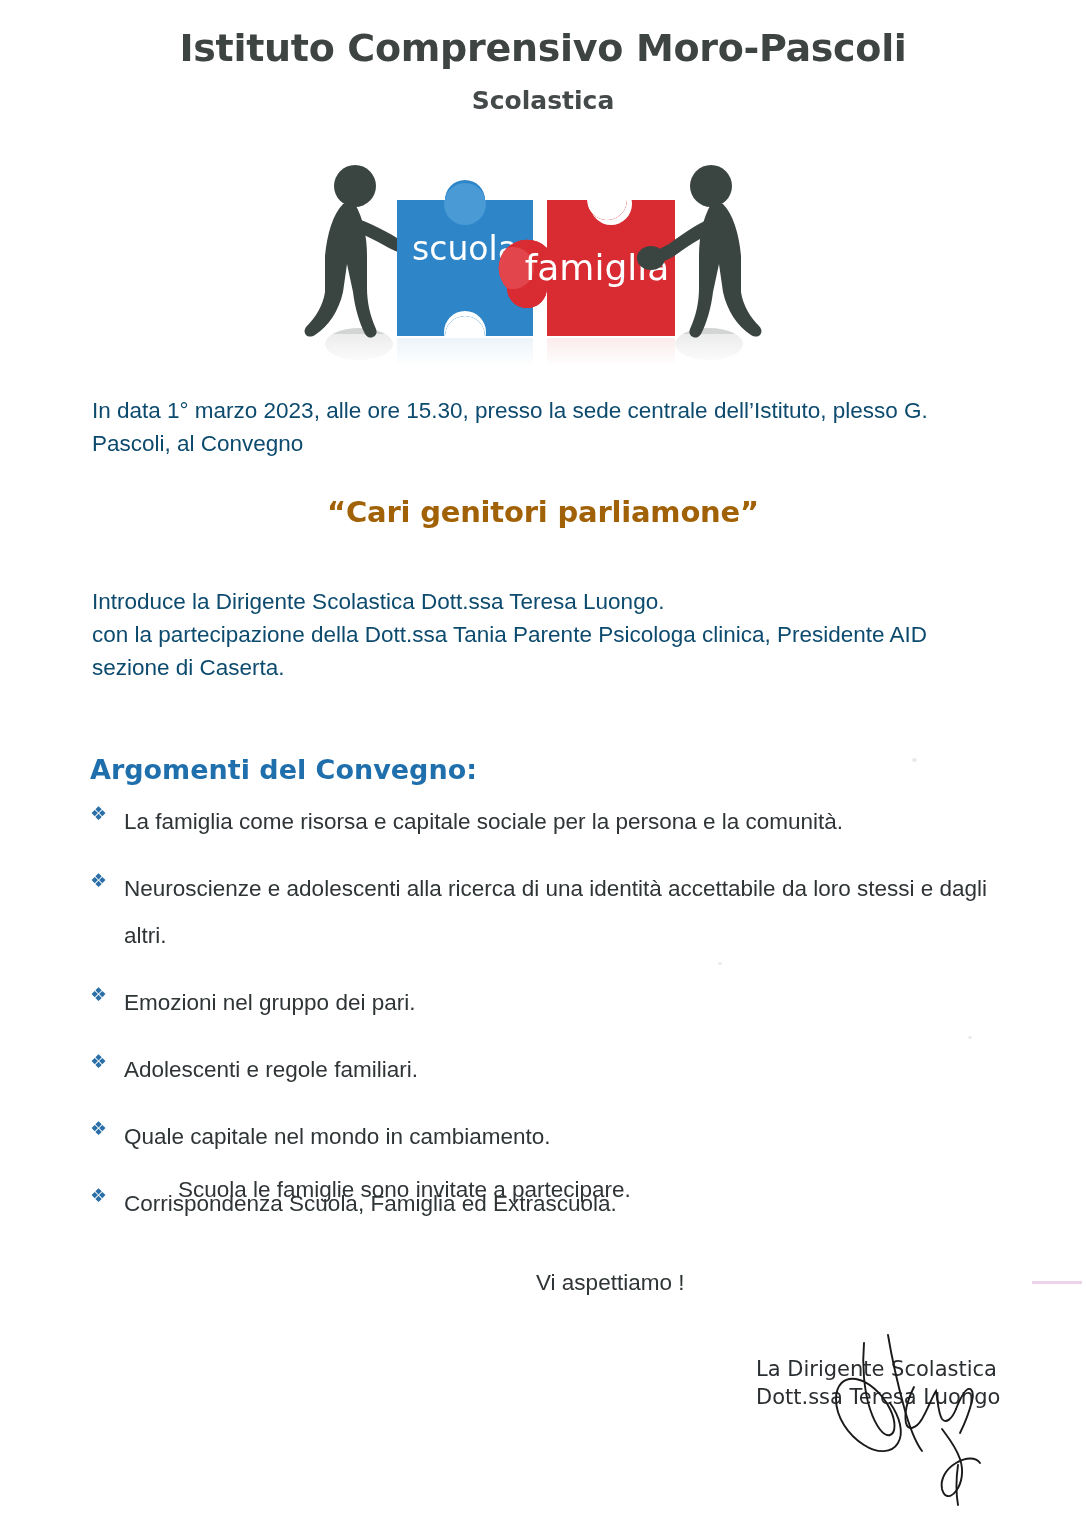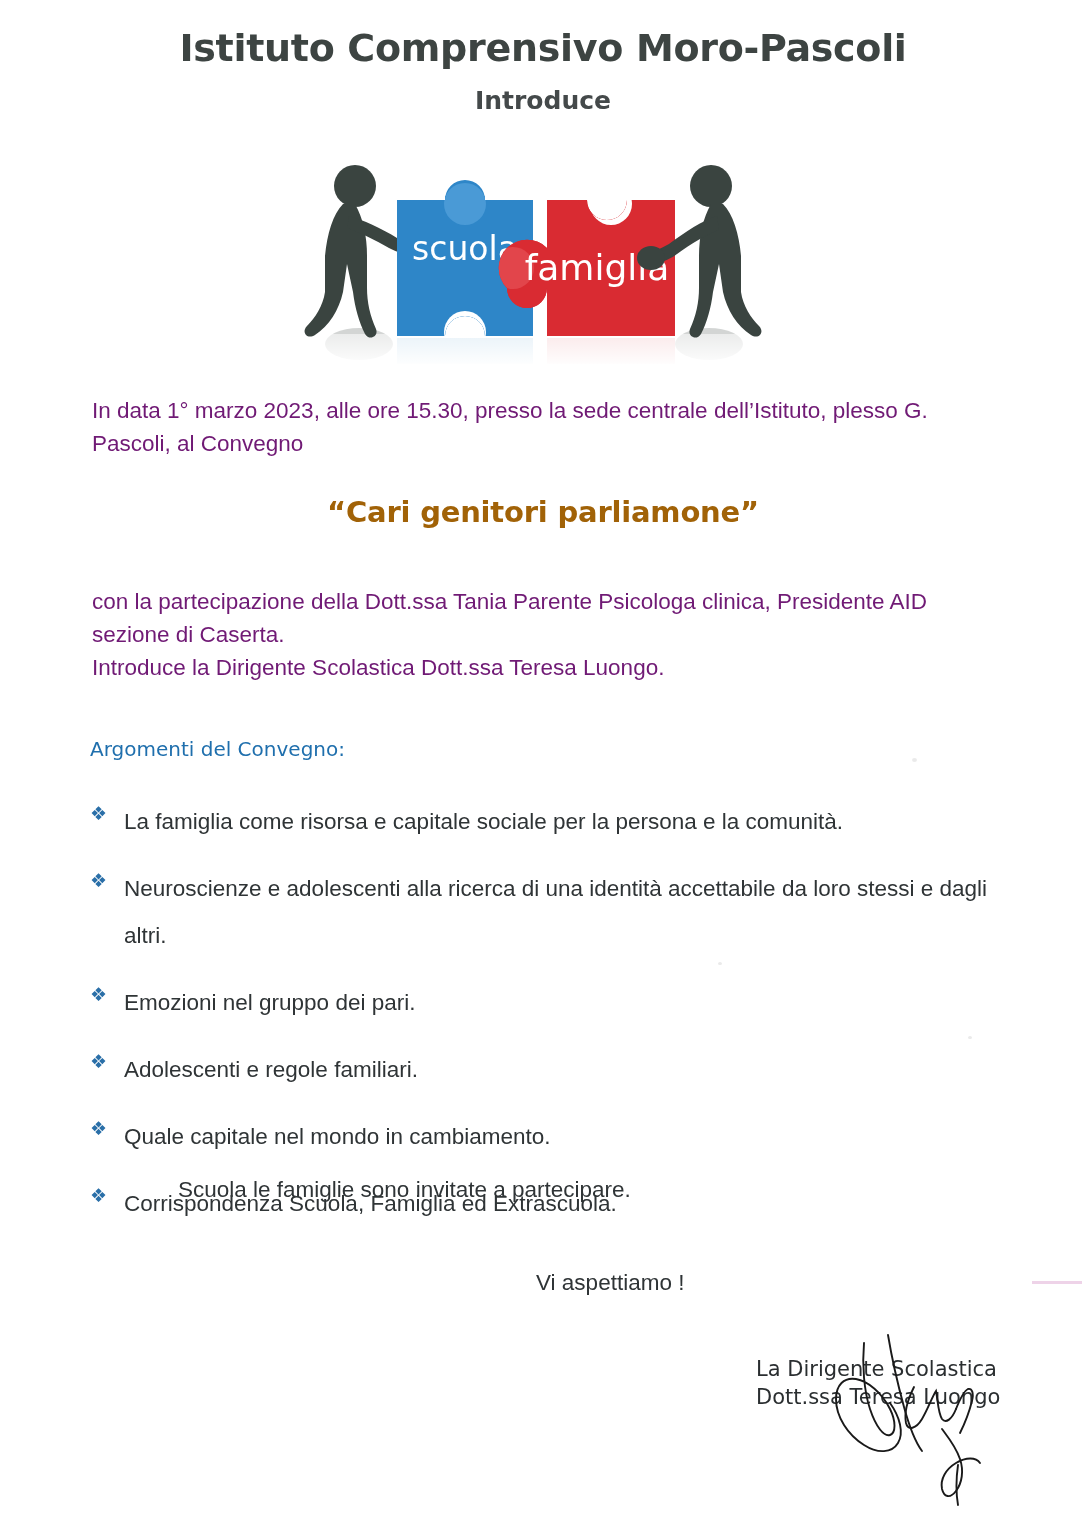--- a/index.html
+++ b/index.html
@@ -49,21 +49,21 @@
     width: 470px;
     height: 215px;
   }
   .logo-svg { display: block; }
 
   
   .para {
     position: absolute;
     font-size: 22.5px;
     line-height: 33px;
-    color: #701a75;
+    color: #0c4a6e;
     font-family: "Liberation Sans", sans-serif;
   }
   .para-intro {
     left: 92px;
     top: 394px;
     width: 888px;
   }
   .event-title {
     position: absolute;
     left: 0; right: 0;
@@ -79,23 +79,23 @@
     left: 92px;
     top: 585px;
     width: 890px;
   }
   .para-speakers .line { display: block; }
 
   
   .topics-heading {
     position: absolute;
     left: 90px;
-    top: 737px;
-    font-size: 20px;
-    font-weight: normal;
+    top: 754px;
+    font-size: 27px;
+    font-weight: bold;
     color: #1f6fad;
     font-family: "DejaVu Sans", sans-serif;
   }
   .topics-list {
     position: absolute;
     left: 90px;
     top: 798px;
     width: 900px;
   }
   .topic-item {
@@ -175,21 +175,21 @@
     opacity: 0.55;
     border-radius: 50%;
   }
 </style>
 </head>
 <body>
 
 <div id="page">
 
   <div class="school-name">Istituto Comprensivo Moro-Pascoli</div>
-  <div class="school-town">Introduce</div>
+  <div class="school-town">Scolastica</div>
 
   <div class="logo-wrap">
     <svg class="logo-svg" width="470" height="215" viewBox="0 0 470 215">
       <defs>
         <linearGradient id="reflFade" x1="0" y1="0" x2="0" y2="1">
           <stop offset="0%" stop-color="#ffffff" stop-opacity="0.55"></stop>
           <stop offset="100%" stop-color="#ffffff" stop-opacity="1"></stop>
         </linearGradient>
         <clipPath id="clipLeftPiece">
           <path d="M100,48 L148,48 A20,20 0 0 1 188,48 L236,48 L236,96
@@ -258,22 +258,22 @@
         <ellipse cx="354" cy="106" rx="14" ry="12"></ellipse>
       </g>
     </svg>
   </div>
 
   <div class="para para-intro">In data 1° marzo 2023, alle ore 15.30, presso la sede centrale dell’Istituto, plesso G. Pascoli,  al Convegno</div>
 
   <div class="event-title" style="color: #a16207;">“Cari genitori parliamone”</div>
 
   <div class="para para-speakers">
+    <span class="line">Introduce la Dirigente Scolastica Dott.ssa Teresa Luongo.</span>
     <span class="line">con la partecipazione della Dott.ssa Tania Parente Psicologa clinica, Presidente AID sezione di Caserta.</span>
-    <span class="line">Introduce la Dirigente Scolastica Dott.ssa Teresa Luongo.</span>
   </div>
 
   <div class="topics-heading" style="color: rgb(31, 111, 173);">Argomenti del Convegno:</div>
 
   <div class="topics-list" id="topics-list">
       <div class="topic-item">
         <span class="topic-bullet" style="color: rgb(42, 111, 168);">❖</span>
         <span class="topic-text">La famiglia come risorsa e capitale sociale per la persona e la comunità.</span>
       </div>
       <div class="topic-item">

